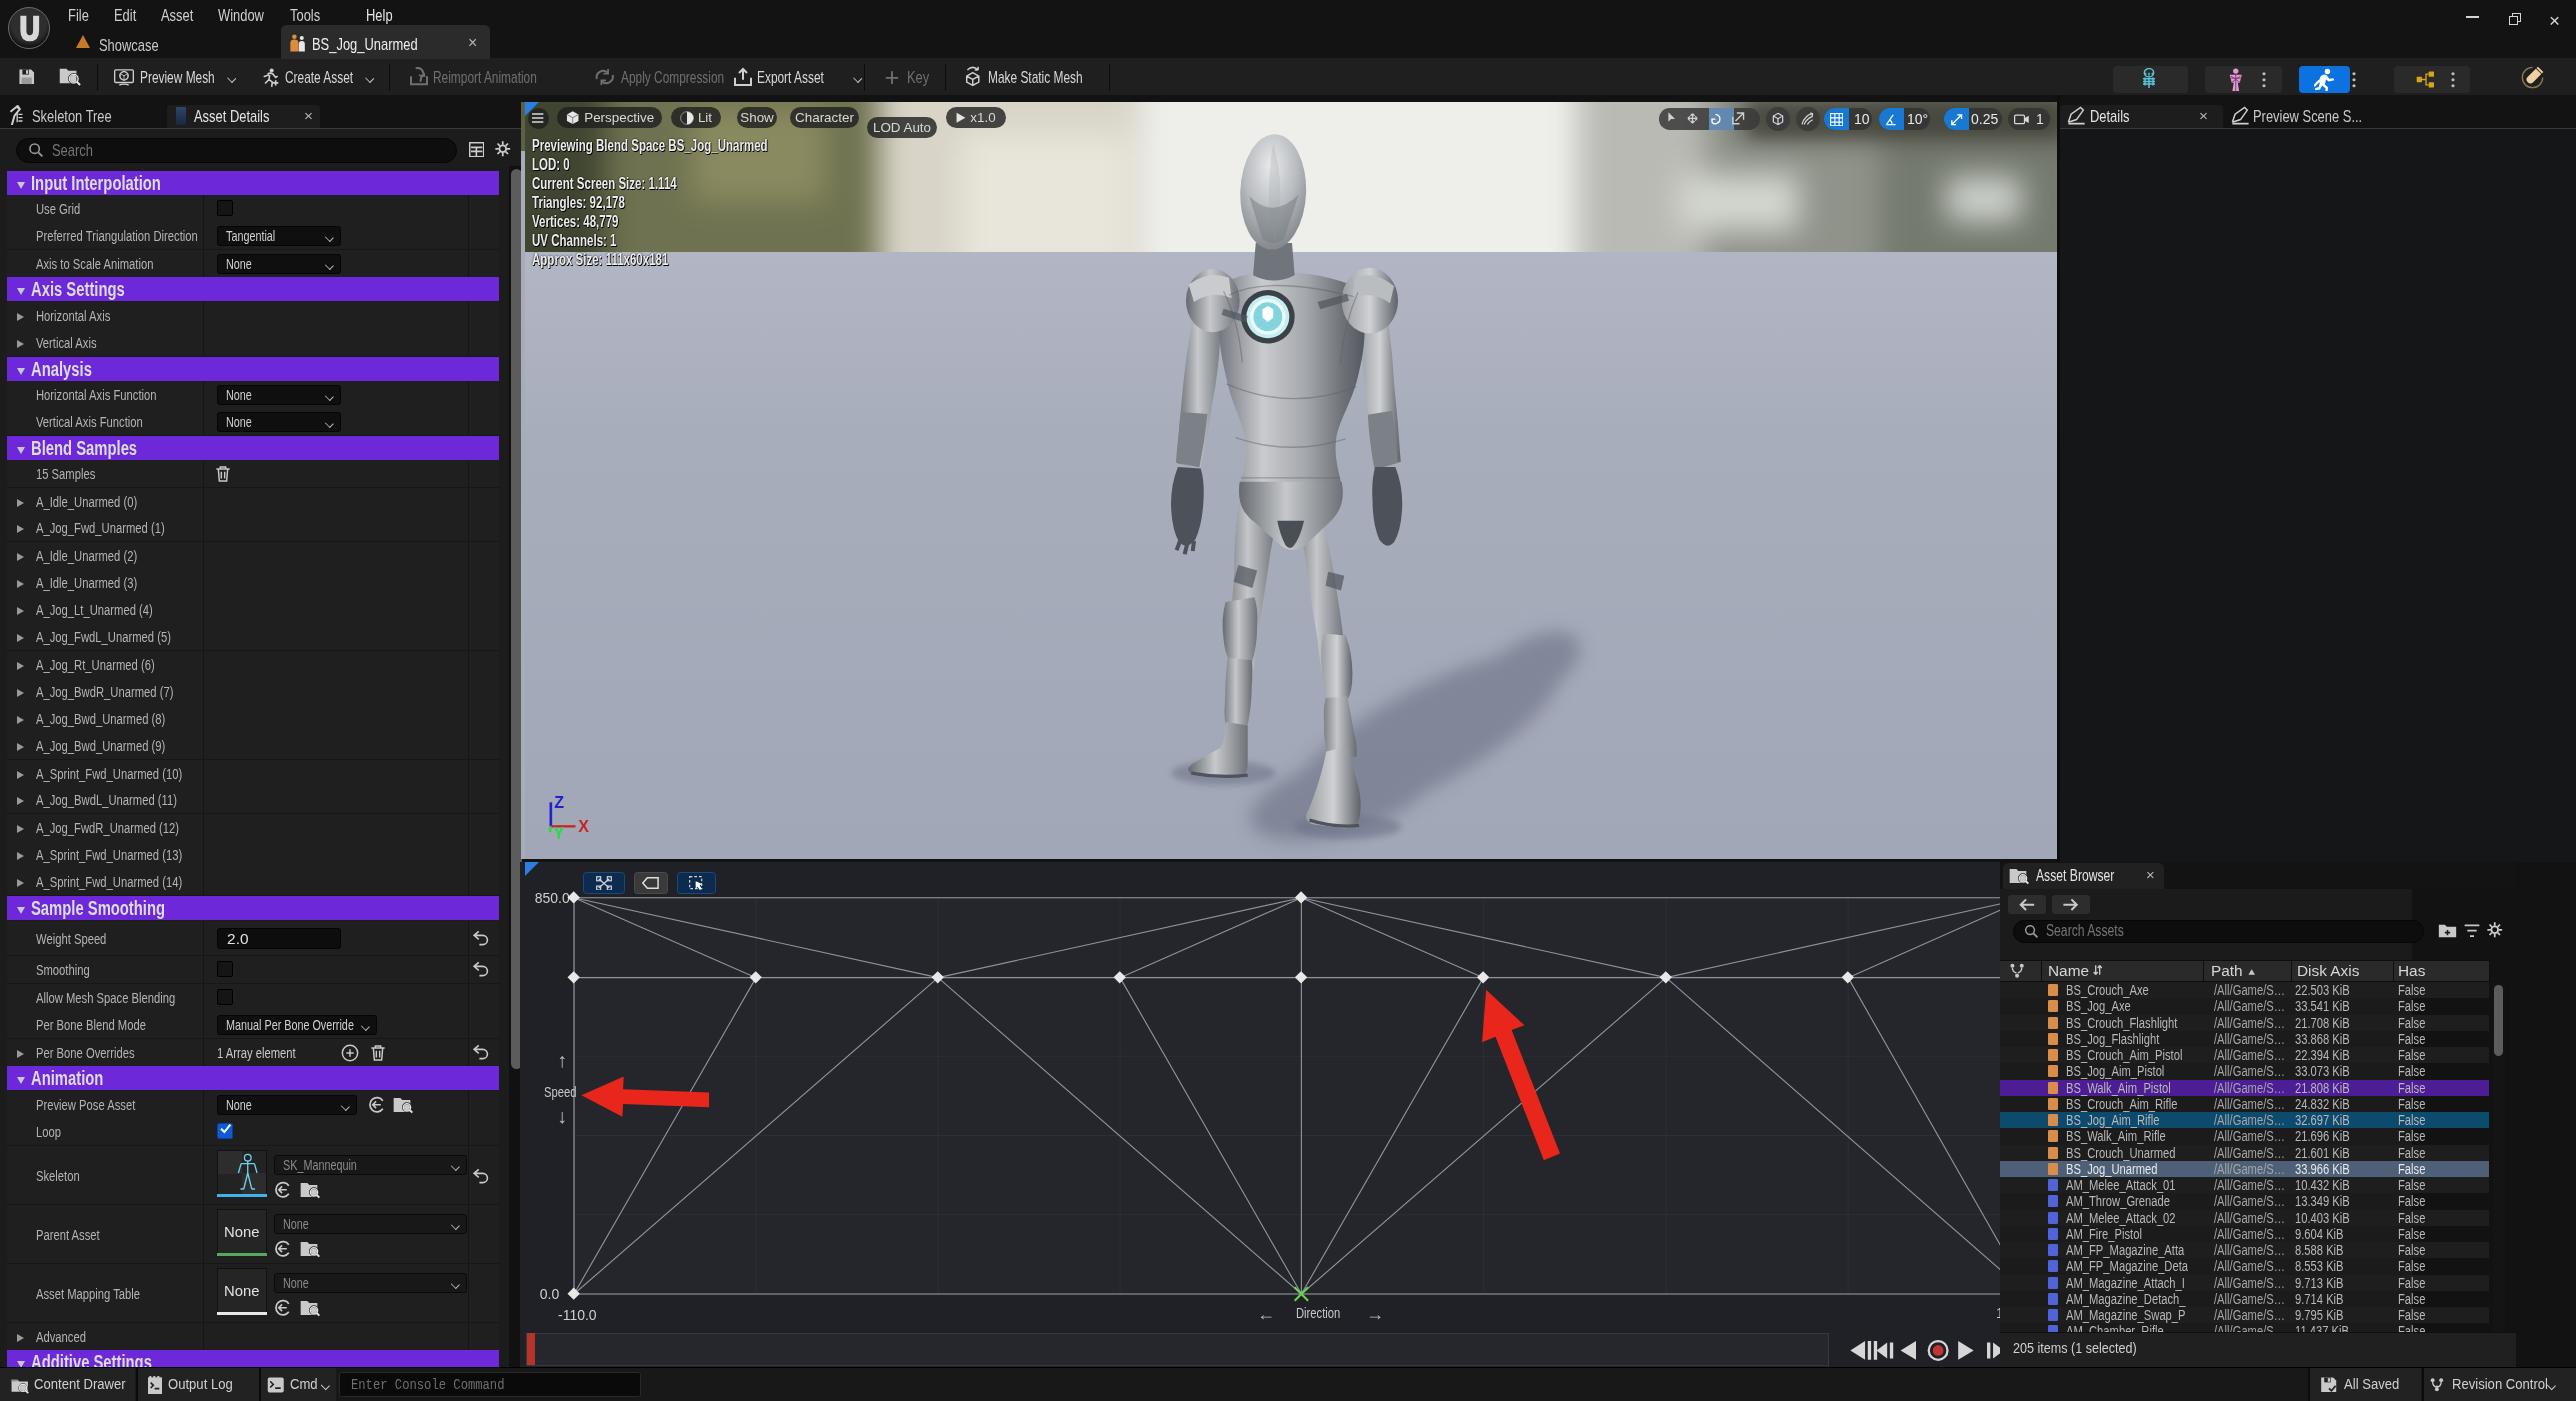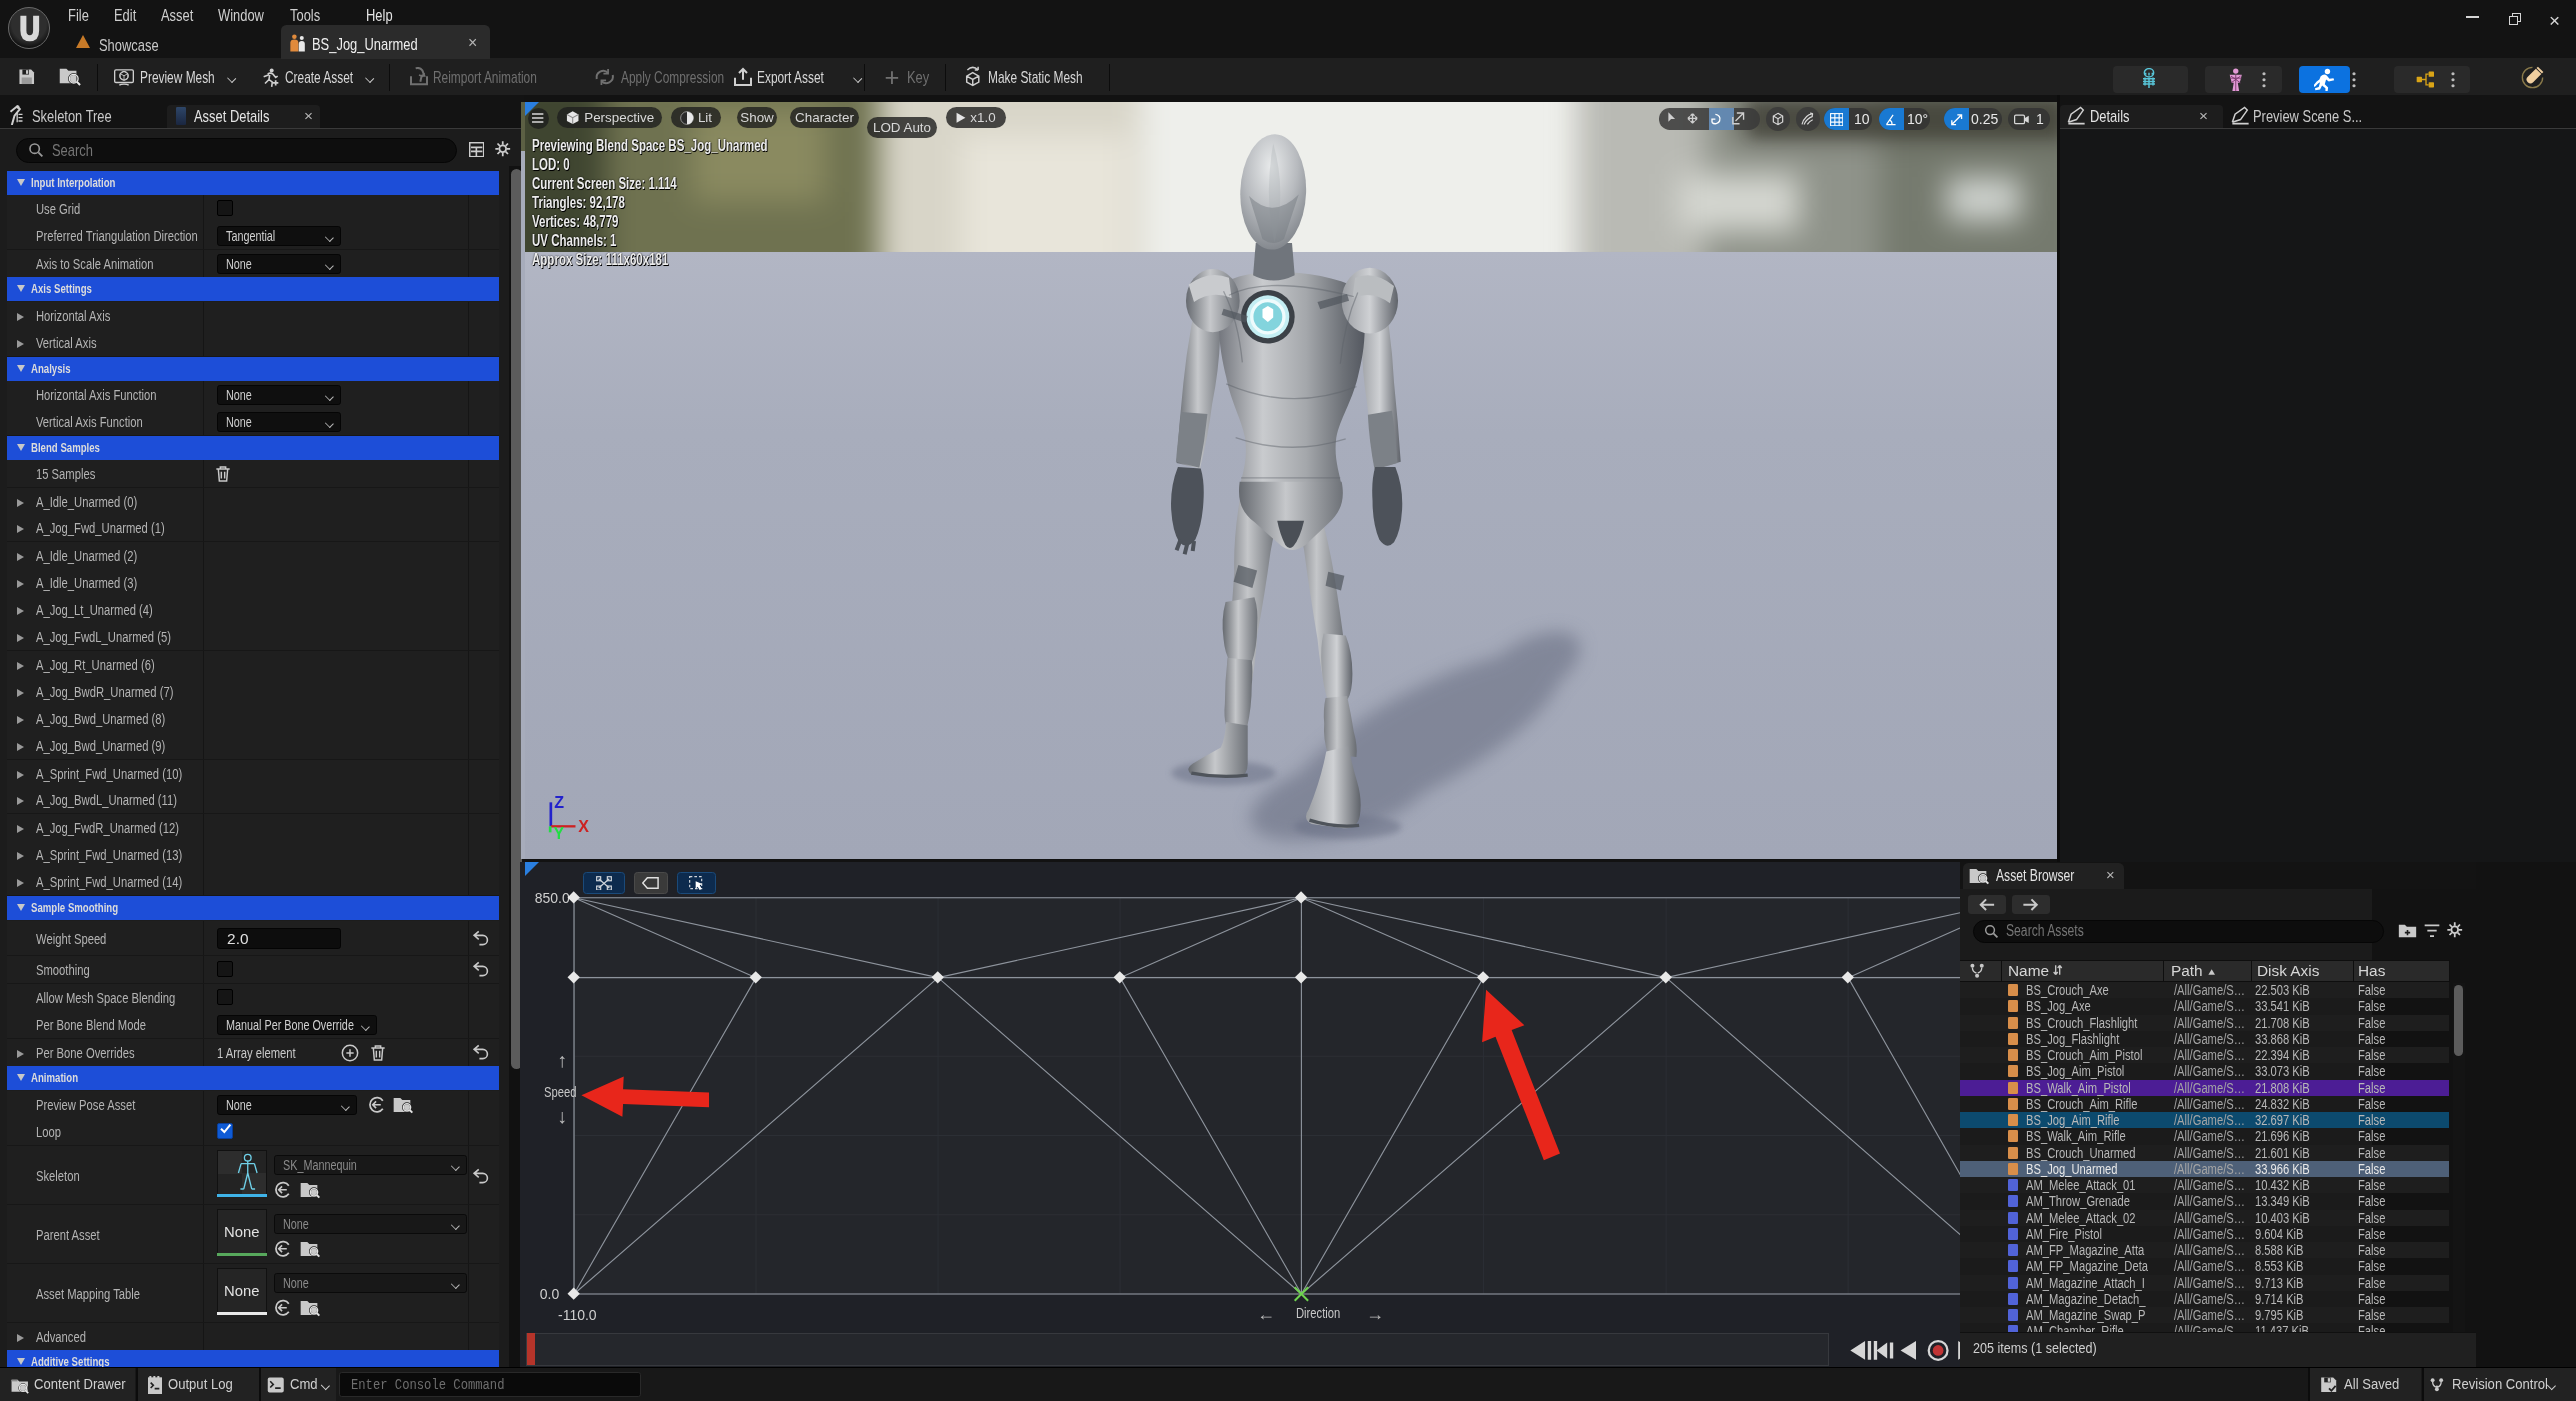--- a/index.html
+++ b/index.html
@@ -7,21 +7,21 @@
 .ic{display:inline-block;vertical-align:middle}
 svg{display:block}
 .pill svg{display:inline-block;vertical-align:middle}
 .row .lb{display:inline-block;transform:scaleX(.73);transform-origin:0 50%}
 .dd .tx{display:inline-block;transform:scaleX(.73);transform-origin:0 50%}
 .hdr b{display:inline-block;transform:scaleX(.74);transform-origin:0 50%}
 .arow .nm,.arow .pt,.arow .ds,.arow .hv{transform:scaleX(.8);transform-origin:0 50%}
 .cx{display:inline-block;transform:scaleX(.76);transform-origin:0 50%;white-space:nowrap}
 
 .pill{position:absolute;height:21px;border-radius:10.7px;background:rgba(30,30,30,.8);color:#d8d8d8;font-size:13.4px;line-height:21px;text-align:center;white-space:nowrap}
-.hdr{position:absolute;left:6.7px;width:492px;height:24px;background:#1d4ed8;color:#dcdcdc;font-weight:bold;font-size:13px;line-height:24px}
+.hdr{position:absolute;left:6.7px;width:492px;height:24px;background:#6d28d9;color:#dcdcdc;font-weight:bold;font-size:20px;line-height:24px}
 .row{position:absolute;left:6.7px;width:492px;height:27.5px;background:#1f1f1f;font-size:15.4px;line-height:27px;color:#b4b4b4;border-bottom:0.7px solid #171717}
 .row .lb{position:absolute;left:29.5px;top:0}
 .row .d1{position:absolute;left:196px;top:0;bottom:0;width:0.7px;background:#151515}
 .row .d2{position:absolute;left:461px;top:0;bottom:0;width:0.7px;background:#151515}
 .tri-r{display:inline-block;width:0;height:0;border-left:7.4px solid #9a9a9a;border-top:4.7px solid transparent;border-bottom:4.7px solid transparent;margin:0 6.7px 0 10px}
 .tri-d{display:inline-block;width:0;height:0;border-top:7.4px solid #c8c8c8;border-left:4.7px solid transparent;border-right:4.7px solid transparent;margin:0 6px 1.3px 10px}
 .cb{position:absolute;left:13.4px;top:5.4px;width:16px;height:16px;background:#151515;border:0.7px solid #000;border-radius:2px}
 .dd{position:absolute;left:13.4px;top:4px;width:124px;height:19.5px;white-space:nowrap;background:#0f0f0f;border:0.7px solid #050505;border-radius:2.7px;color:#d0d0d0;font-size:14.8px;line-height:19px;padding-left:8px}
 .dd .ch{position:absolute;right:6.7px;top:6.7px;width:6.7px;height:6.7px;border-right:1.3px solid #bbb;border-bottom:1.3px solid #bbb;transform:rotate(45deg) scale(1,.8)}
 .arow{position:absolute;left:0;width:489px;height:16px;font-size:14px;line-height:16px;color:#ababab;white-space:nowrap}
@@ -818,21 +818,21 @@
 <div class="a" style="left:2199px;top:107px;font-size:15.4px;color:#b5b5b5">×</div>
 <div class="a" style="left:2231px;top:106px;width:17.5px;height:17.5px">
     <svg width="19" height="19" viewBox="0 0 28 28">
       <path d="M2 24 l4-12 14-10 4 4 -10 14 -12 4" fill="none" stroke="#cfcfcf" stroke-width="2.2"></path>
       <path d="M2 26 h24" stroke="#cfcfcf" stroke-width="2.6"></path>
     </svg>
   </div>
 <div class="a" style="left:2253px;top:107px;font-size:17px;color:#c9c9c9"><span class="cx">Preview Scene S...</span></div>
 <div class="a" style="left:2060px;top:128px;width:516px;height:734px;background:#151617;border-top:0.7px solid #3a3a3a"></div>
 
-<div class="a" style="left:1960px;top:862px;width:412px;height:506px;background:#1b1b1b">
+<div class="a" style="left:2000px;top:862px;width:412px;height:506px;background:#1b1b1b">
  <div class="a" style="left:0;top:0;width:516px;height:27px;background:#131313"></div>
  <div class="a" style="left:2.7px;top:1.3px;width:161px;height:25.5px;background:#212121;border-radius:5.4px 5.4px 0 0"></div>
  <div class="a" style="left:9.4px;top:5.4px;width:20px;height:18px">
       <svg width="20" height="18" viewBox="0 0 30 27">
         <path d="M1 3 h10 l3 3 h12 v18 H1z" fill="#c9c9c9"></path>
         <circle cx="21" cy="17" r="6" fill="none" stroke="#212121" stroke-width="3"></circle>
         <path d="M25 21 l4 4" stroke="#212121" stroke-width="4"></path>
         <circle cx="21" cy="17" r="5.5" fill="none" stroke="#e2e2e2" stroke-width="2"></circle>
         <path d="M25 21 l4 4" stroke="#e2e2e2" stroke-width="3"></path>
       </svg>

